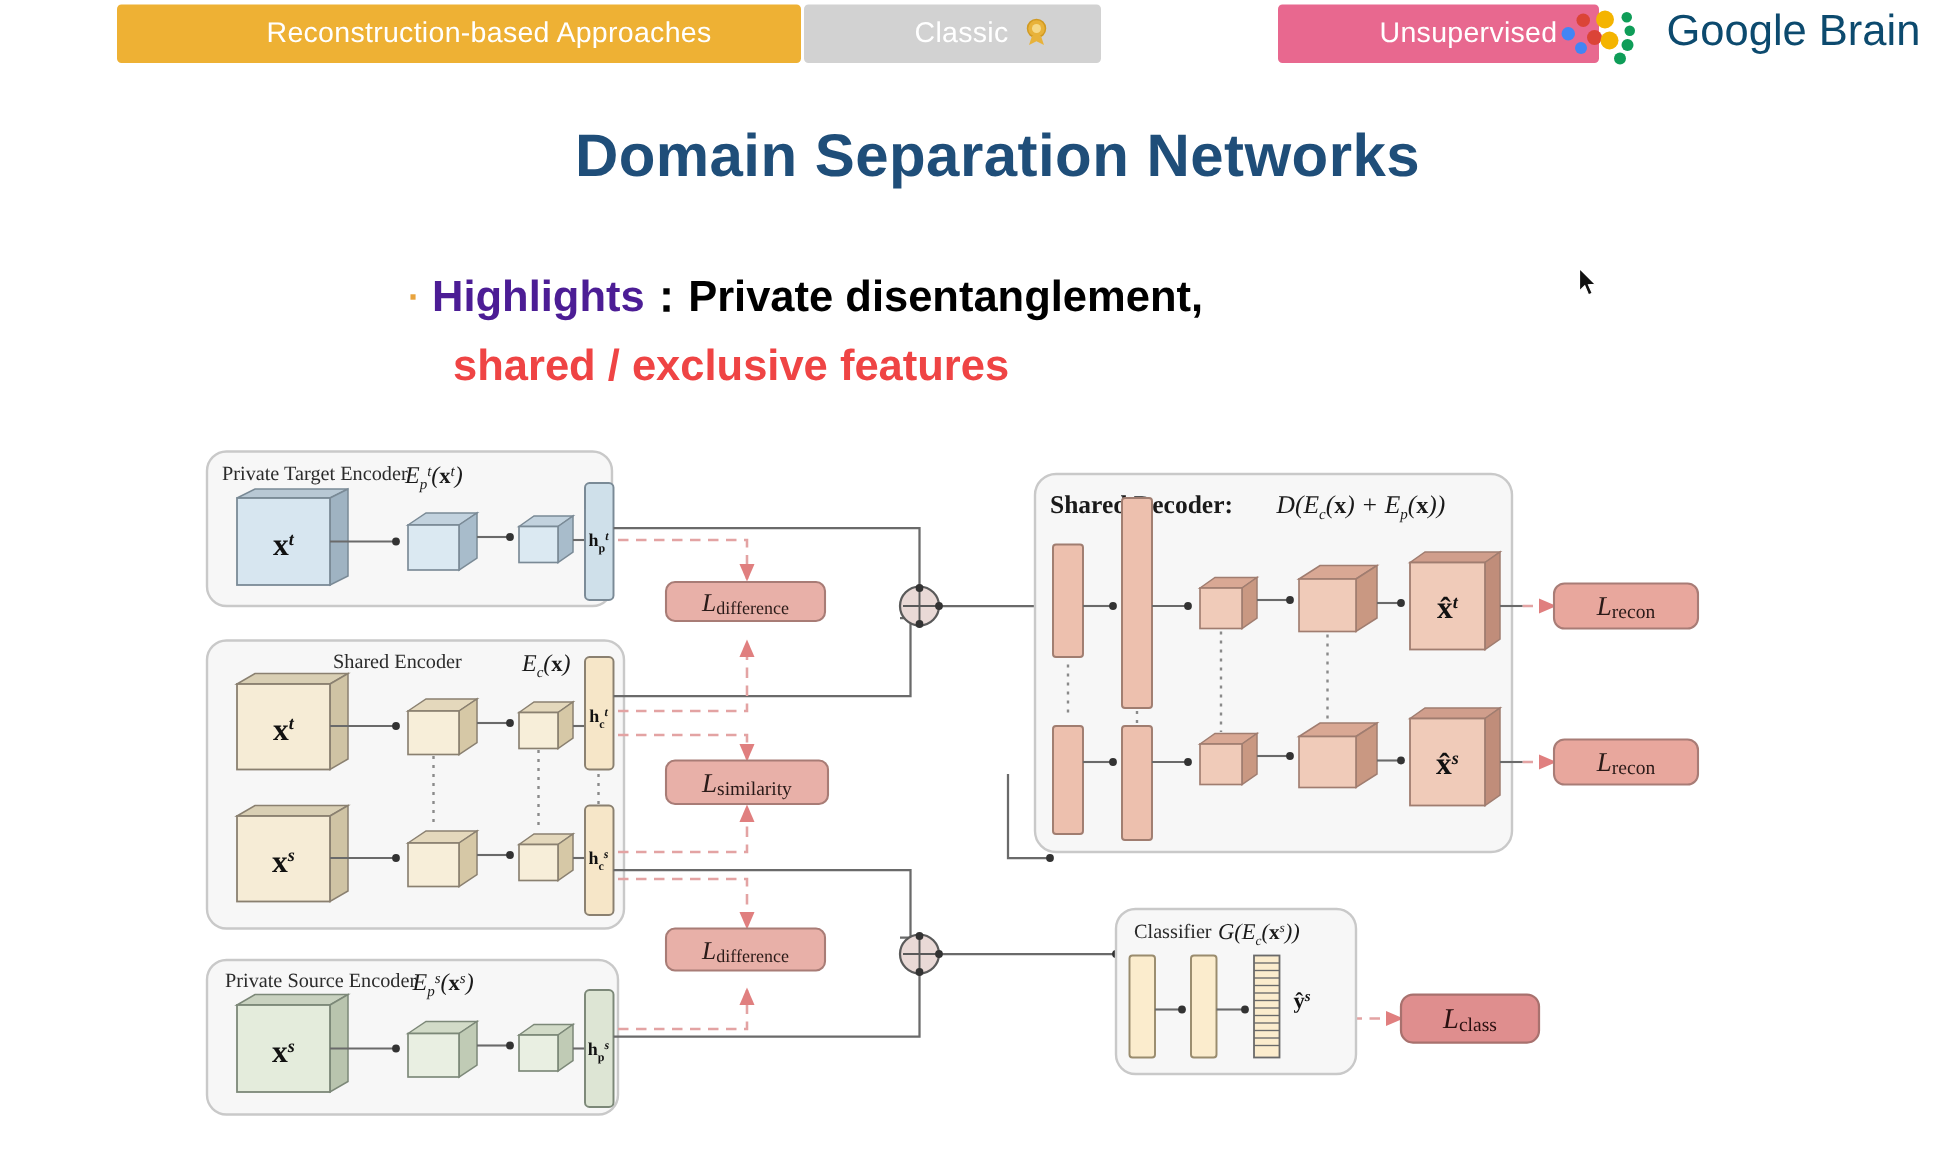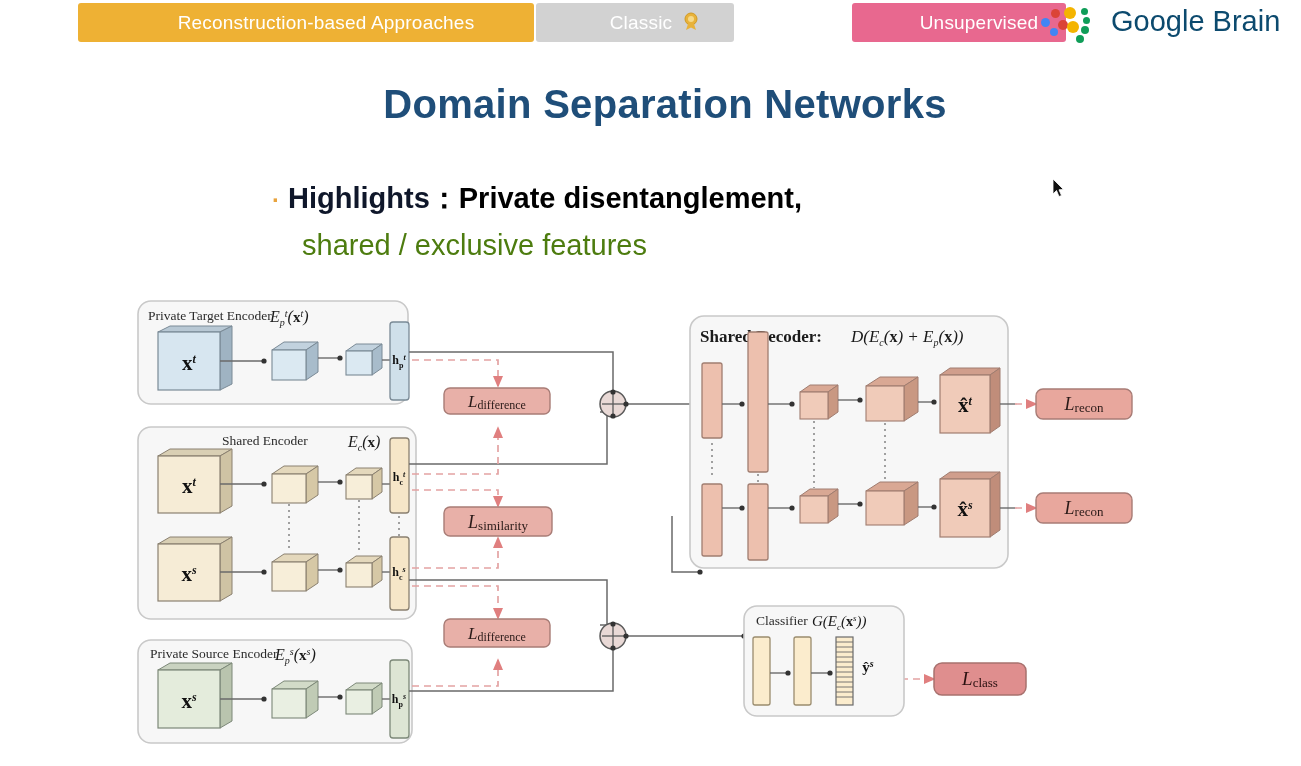--- a/index.html
+++ b/index.html
@@ -33,24 +33,24 @@
   }
 
   
   #slide-title{
     position:absolute;left:0;top:82px;width:1258px;text-align:center;
     font-size:40px;font-weight:bold;color:#1f4e79;letter-spacing:.3px;margin-left:36px;
   }
   #bullet-block{position:absolute;left:272px;top:176px;width:760px;}
   #bullet-line1{font-size:29px;font-weight:bold;color:#000;line-height:44px;white-space:nowrap;}
   #bullet-dot{color:#e8a33d;font-size:24px;vertical-align:middle;margin-right:8px;}
-  #hl-word{color:#0f172a;}
+  #hl-word{color:#4c1d95;}
   #hl-colon{color:#000;font-weight:bold;}
   #bullet-line2{
-    font-size:29px;font-weight:normal;color:#4d7c0f;line-height:46px;
+    font-size:29px;font-weight:bold;color:#ef4444;line-height:46px;
     margin-left:30px;white-space:nowrap;
   }
 
   
   #figure{position:absolute;left:0;top:288px;width:1231px;height:478px;}
   #fig-svg{position:absolute;left:0;top:0;}
 
   .grp-label{font-family:"Liberation Serif", serif;}
 
   

